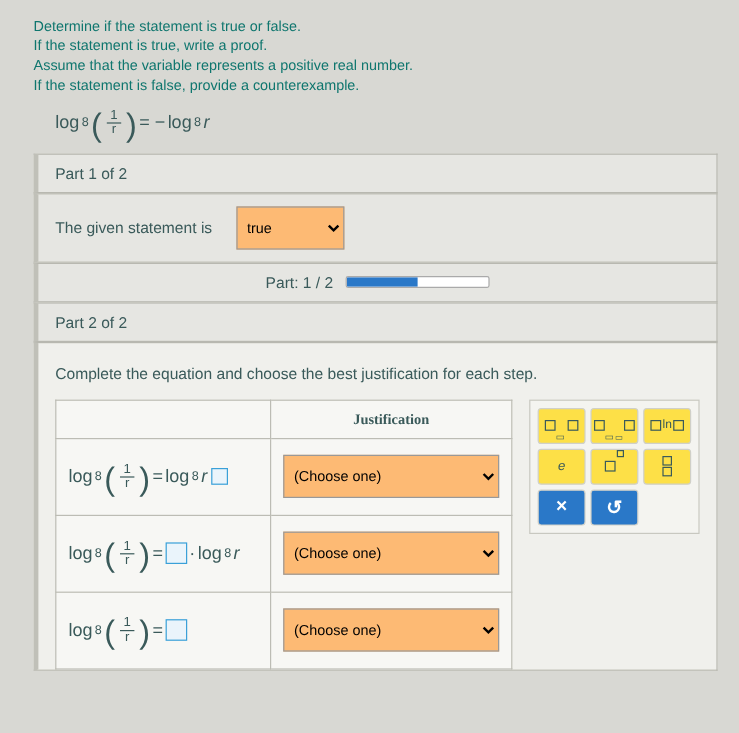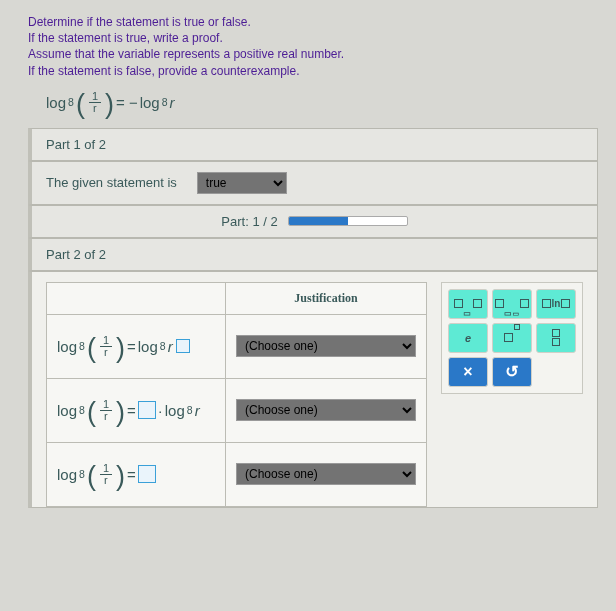--- a/index.html
+++ b/index.html
@@ -7,39 +7,39 @@
     font-family: Arial, Helvetica, sans-serif;
     background: #d8d8d3;
     width: 616px;
     height: 611px;
     overflow: hidden;
     position: relative;
     font-size: 12px;
     color: #3a5a5a;
   }
   .page { padding: 14px 18px 0 28px; }
-  .instructions { margin-bottom: 12px; line-height: 1.35; font-size: 12px; color: #4c1d95; }
+  .instructions { margin-bottom: 12px; line-height: 1.35; font-size: 12px; color: #0f766e; }
   .eq { margin: 6px 0 14px 18px; font-size: 15px; display:flex; align-items:center; gap:2px;}
   .panel {
     background: #e6e6e2;
     border: 1px solid #b8b8b0;
     border-left: 4px solid #c0c0b8;
     margin-bottom: 0;
     padding: 10px 14px;
     font-size: 13px;
     color: #3a5a5a;
   }
   .panel.tight { padding: 8px 14px; }
   .stmt-row { display: flex; align-items: center; gap: 20px; }
   select {
-    background: #737373;
+    background: #fdba74;
     border: 1px solid #999;
     font-size: 12px;
     padding: 2px 4px;
-    height: 22px;
+    height: 36px;
     min-width: 90px;
     font-family: inherit;
   }
   .progress-row { display:flex; align-items:center; gap:10px;justify-content:center; }
   .progressbar {
     width: 120px; height: 10px;
     background: #fff; border: 1px solid #aaa;
     border-radius: 2px; overflow:hidden;
   }
   .progressbar > div { height:100%; width:50%; background:#2a78c8; }
@@ -72,26 +72,25 @@
     background: #f4f4f0;
     border: 1px solid #c8c8c0;
     padding: 6px;
     display: grid;
     grid-template-columns: repeat(3, 40px);
     grid-auto-rows: 30px;
     gap: 4px;
   }
   .pbtn {
     border: 1px solid #d0d0c8;
-    background: #5eead4;
+    background: #fde047;
     border-radius: 3px;
     display:flex; align-items:center; justify-content:center;
     font-size: 11px;
     cursor:pointer;
-    font-weight:bold;
   }
   .pbtn.blue { background:#2a78c8; color:#fff; font-size:16px; font-weight:bold;}
   .sub { font-size: 0.7em; vertical-align: sub; }
   .lp { font-size: 1.8em; line-height:0; position:relative; top:2px;}
   .frac { display:inline-flex; flex-direction:column; align-items:center; font-size:11px; line-height:1; margin:0 2px;}
   .frac .n { border-bottom:1px solid #3a5a5a; padding:0 3px;}
   .frac .d { padding:0 3px;}
   .blank {
     display:inline-block; width:18px; height:18px; border:1px solid #3aa0d8;
     background:#eaf4fb; vertical-align:middle;
@@ -150,20 +149,21 @@
     <div class="progressbar">
         <div></div>
       </div>
   </div>
 
   <div class="panel tight">
     <span>Part 2 of 2</span>
   </div>
 
   <div class="part2">
+    <div class="p2instr">Complete the equation and choose the best justification for each step.</div>
 
     <div class="proof-wrap">
       <table class="proof">
         <tbody>
             <tr>
           <th></th>
           <th>Justification</th>
         </tr>
 
         <tr>

